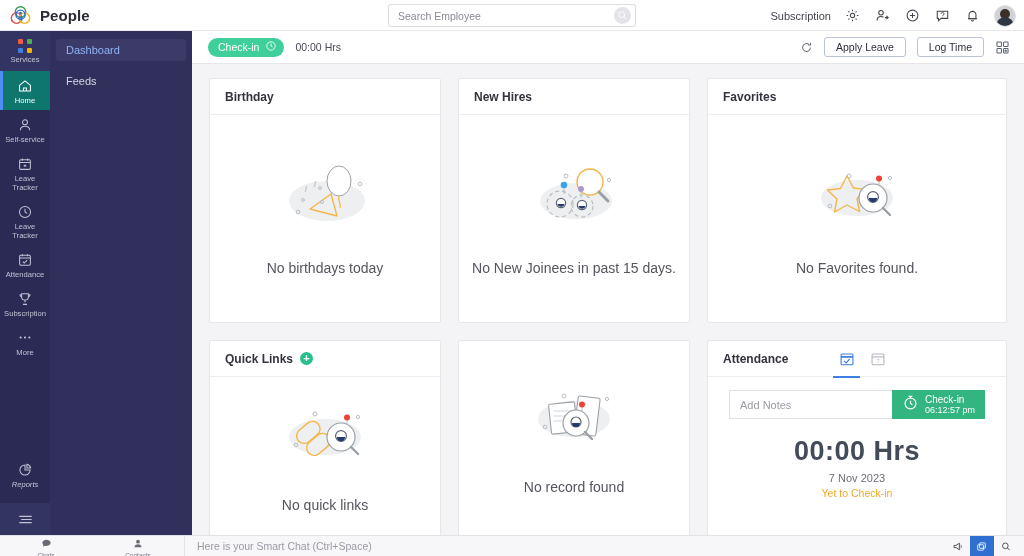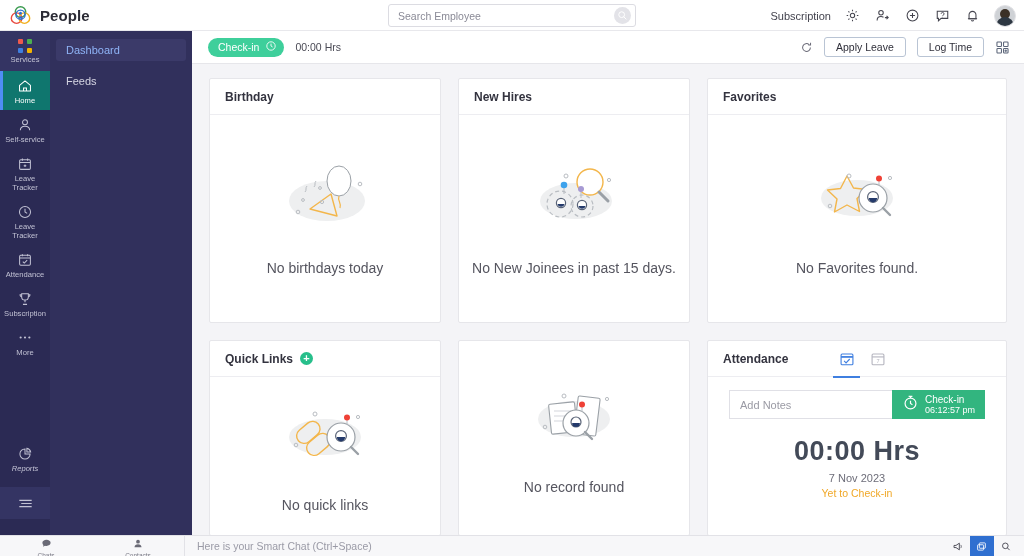--- a/index.html
+++ b/index.html
@@ -62,21 +62,21 @@
     align-items: center; gap: 2px; color: #b9b9cc; cursor: pointer; position: relative;
   }
   .rail-item .lbl { font-size: 7.6px; line-height: 9px; text-align: center; color: #c2c2d4; }
   .rail-item.services { background: #343463; padding-top: 8px; padding-bottom: 7px; }
   .rail-item.active { background: #0f766e; }
   .rail-item.active::before {
     content: ""; position: absolute; left: 0; top: 0; bottom: 0; width: 3px; background: #4f8df5;
   }
   .rail-item.active .lbl { color: #ffffff; }
   .rail-glyph { height: 17px; display: flex; align-items: center; justify-content: center; }
-  .rail-bottom { position: absolute; left: 0; bottom: 16px; width: 50px; font-style: italic; }
+  .rail-bottom { position: absolute; left: 0; bottom: 0; width: 50px; font-style: italic; }
   .rail-reports { padding-bottom: 14px; }
   .rail-hamb { background: #343463; height: 32px; display: flex; align-items: center; justify-content: center; }
 
   .dots4 { width: 14px; height: 14px; position: relative; }
   .dots4 i { position: absolute; width: 5px; height: 5px; border-radius: 1px; }
   .dots4 i:nth-child(1){ left:0; top:0; background:#ef5a4c; }
   .dots4 i:nth-child(2){ right:0; top:0; background:#4caf50; }
   .dots4 i:nth-child(3){ left:0; bottom:0; background:#3f7fe0; }
   .dots4 i:nth-child(4){ right:0; bottom:0; background:#f4b400; }
 

